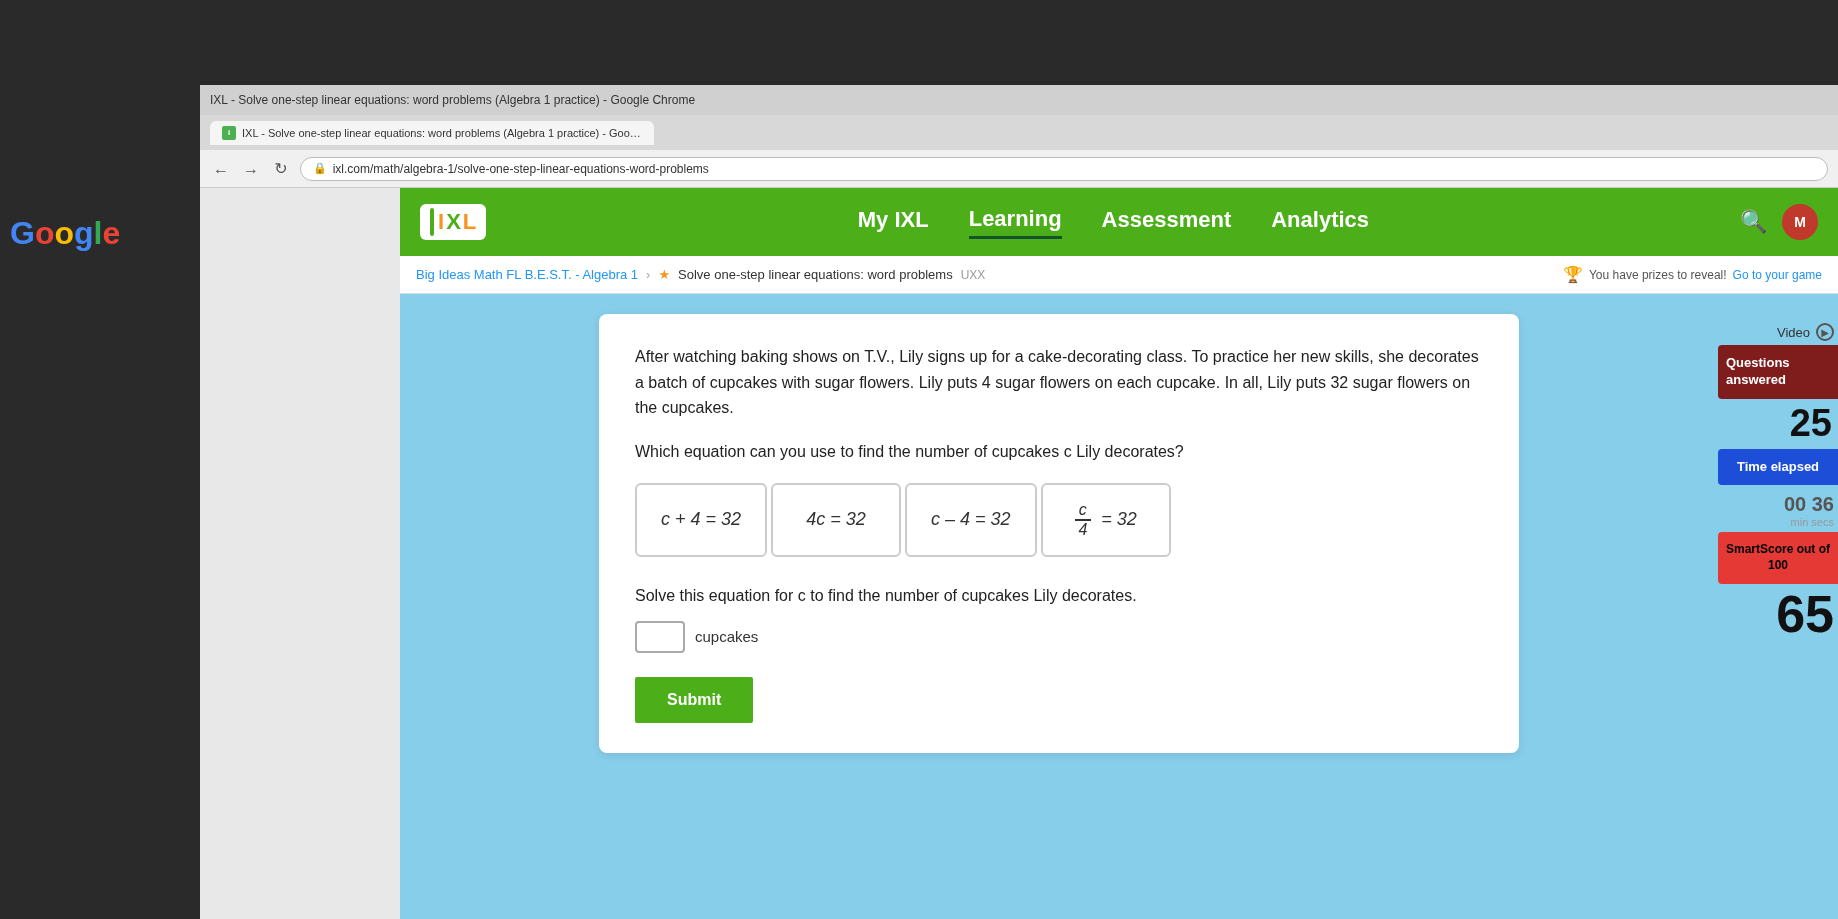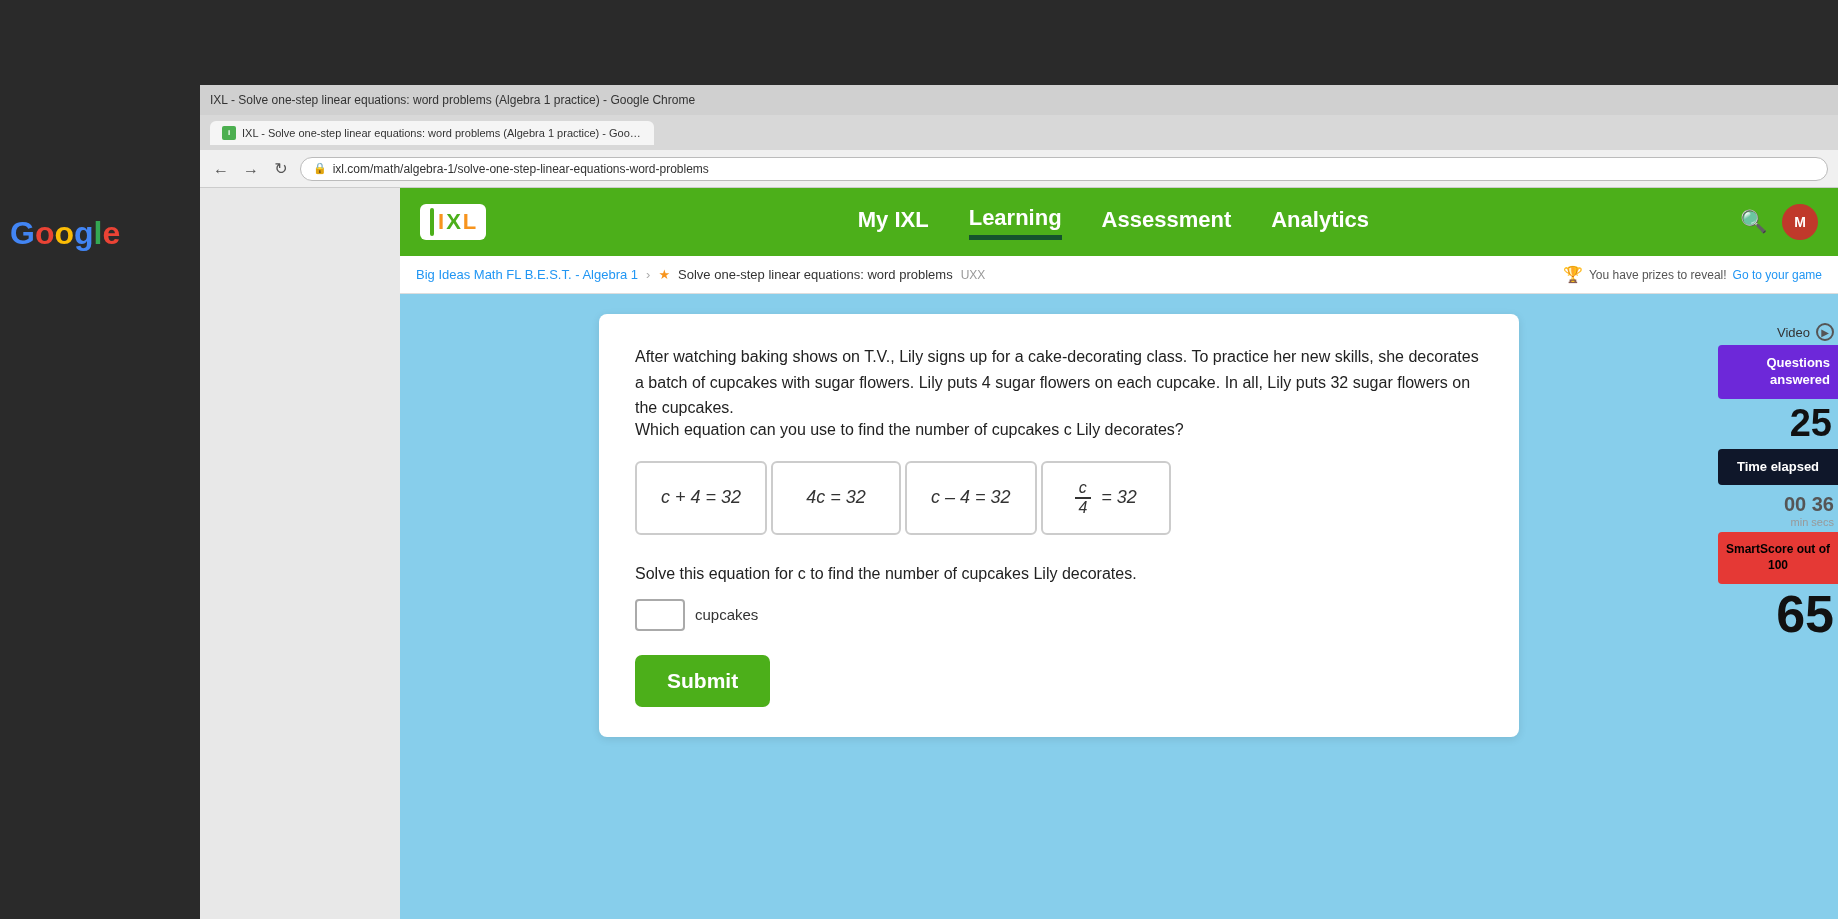--- a/index.html
+++ b/index.html
@@ -160,21 +160,21 @@
     .nav-link {
       color: white;
       font-size: 22px;
       font-weight: 600;
       text-decoration: none;
       cursor: pointer;
       padding-bottom: 4px;
     }
 
     .nav-link.active {
-      border-bottom: 5px solid #14532d;
+      border-bottom: 3px solid #14532d;
     }
 
     .header-right {
       display: flex;
       align-items: center;
       gap: 14px;
     }
 
     .search-icon-btn {
       color: white;
@@ -271,20 +271,21 @@
       padding: 30px 36px;
       max-width: 920px;
       margin: 0 auto;
       box-shadow: 0 2px 8px rgba(0,0,0,0.1);
     }
 
     .question-text {
       font-size: 16px;
       color: #222;
       line-height: 1.6;
+      margin-bottom: 22px;
     }
 
     .question-prompt {
       font-size: 16px;
       color: #222;
       margin-bottom: 22px;
     }
 
     .equation-options {
       display: flex;
@@ -329,23 +330,23 @@
 
     .answer-label {
       font-size: 15px;
       color: #333;
     }
 
     .submit-btn {
       background: #4caf1a;
       color: white;
       border: none;
-      border-radius: 7px;
+      border-radius: 2px;
       padding: 14px 32px;
-      font-size: 21px;
+      font-size: 16px;
       font-weight: 700;
       cursor: pointer;
     }
 
     
     .right-sidebar {
       width: 120px;
       display: flex;
       flex-direction: column;
       align-items: stretch;
@@ -360,42 +361,42 @@
       border: 2px solid #555;
       border-radius: 50%;
       display: flex;
       align-items: center;
       justify-content: center;
       font-size: 10px;
       color: #555;
     }
 
     .questions-answered-btn {
-      background: #6d28d9;
+      background: #7f1d1d;
       color: white;
       font-size: 13px;
       font-weight: 700;
       padding: 10px 8px;
-      text-align: right;
+      text-align: left;
       cursor: pointer;
       border-radius: 4px 0 0 4px;
       line-height: 1.3;
     }
 
     .questions-count {
       font-size: 38px;
       font-weight: 900;
       color: #111;
       text-align: right;
       padding-right: 6px;
       line-height: 1.1;
     }
 
     .time-elapsed-btn {
-      background: #0f172a;
+      background: #1d4ed8;
       color: white;
       font-size: 13px;
       font-weight: 700;
       padding: 10px 8px;
       text-align: center;
       cursor: pointer;
       border-radius: 4px 0 0 4px;
       line-height: 1.3;
     }
 

